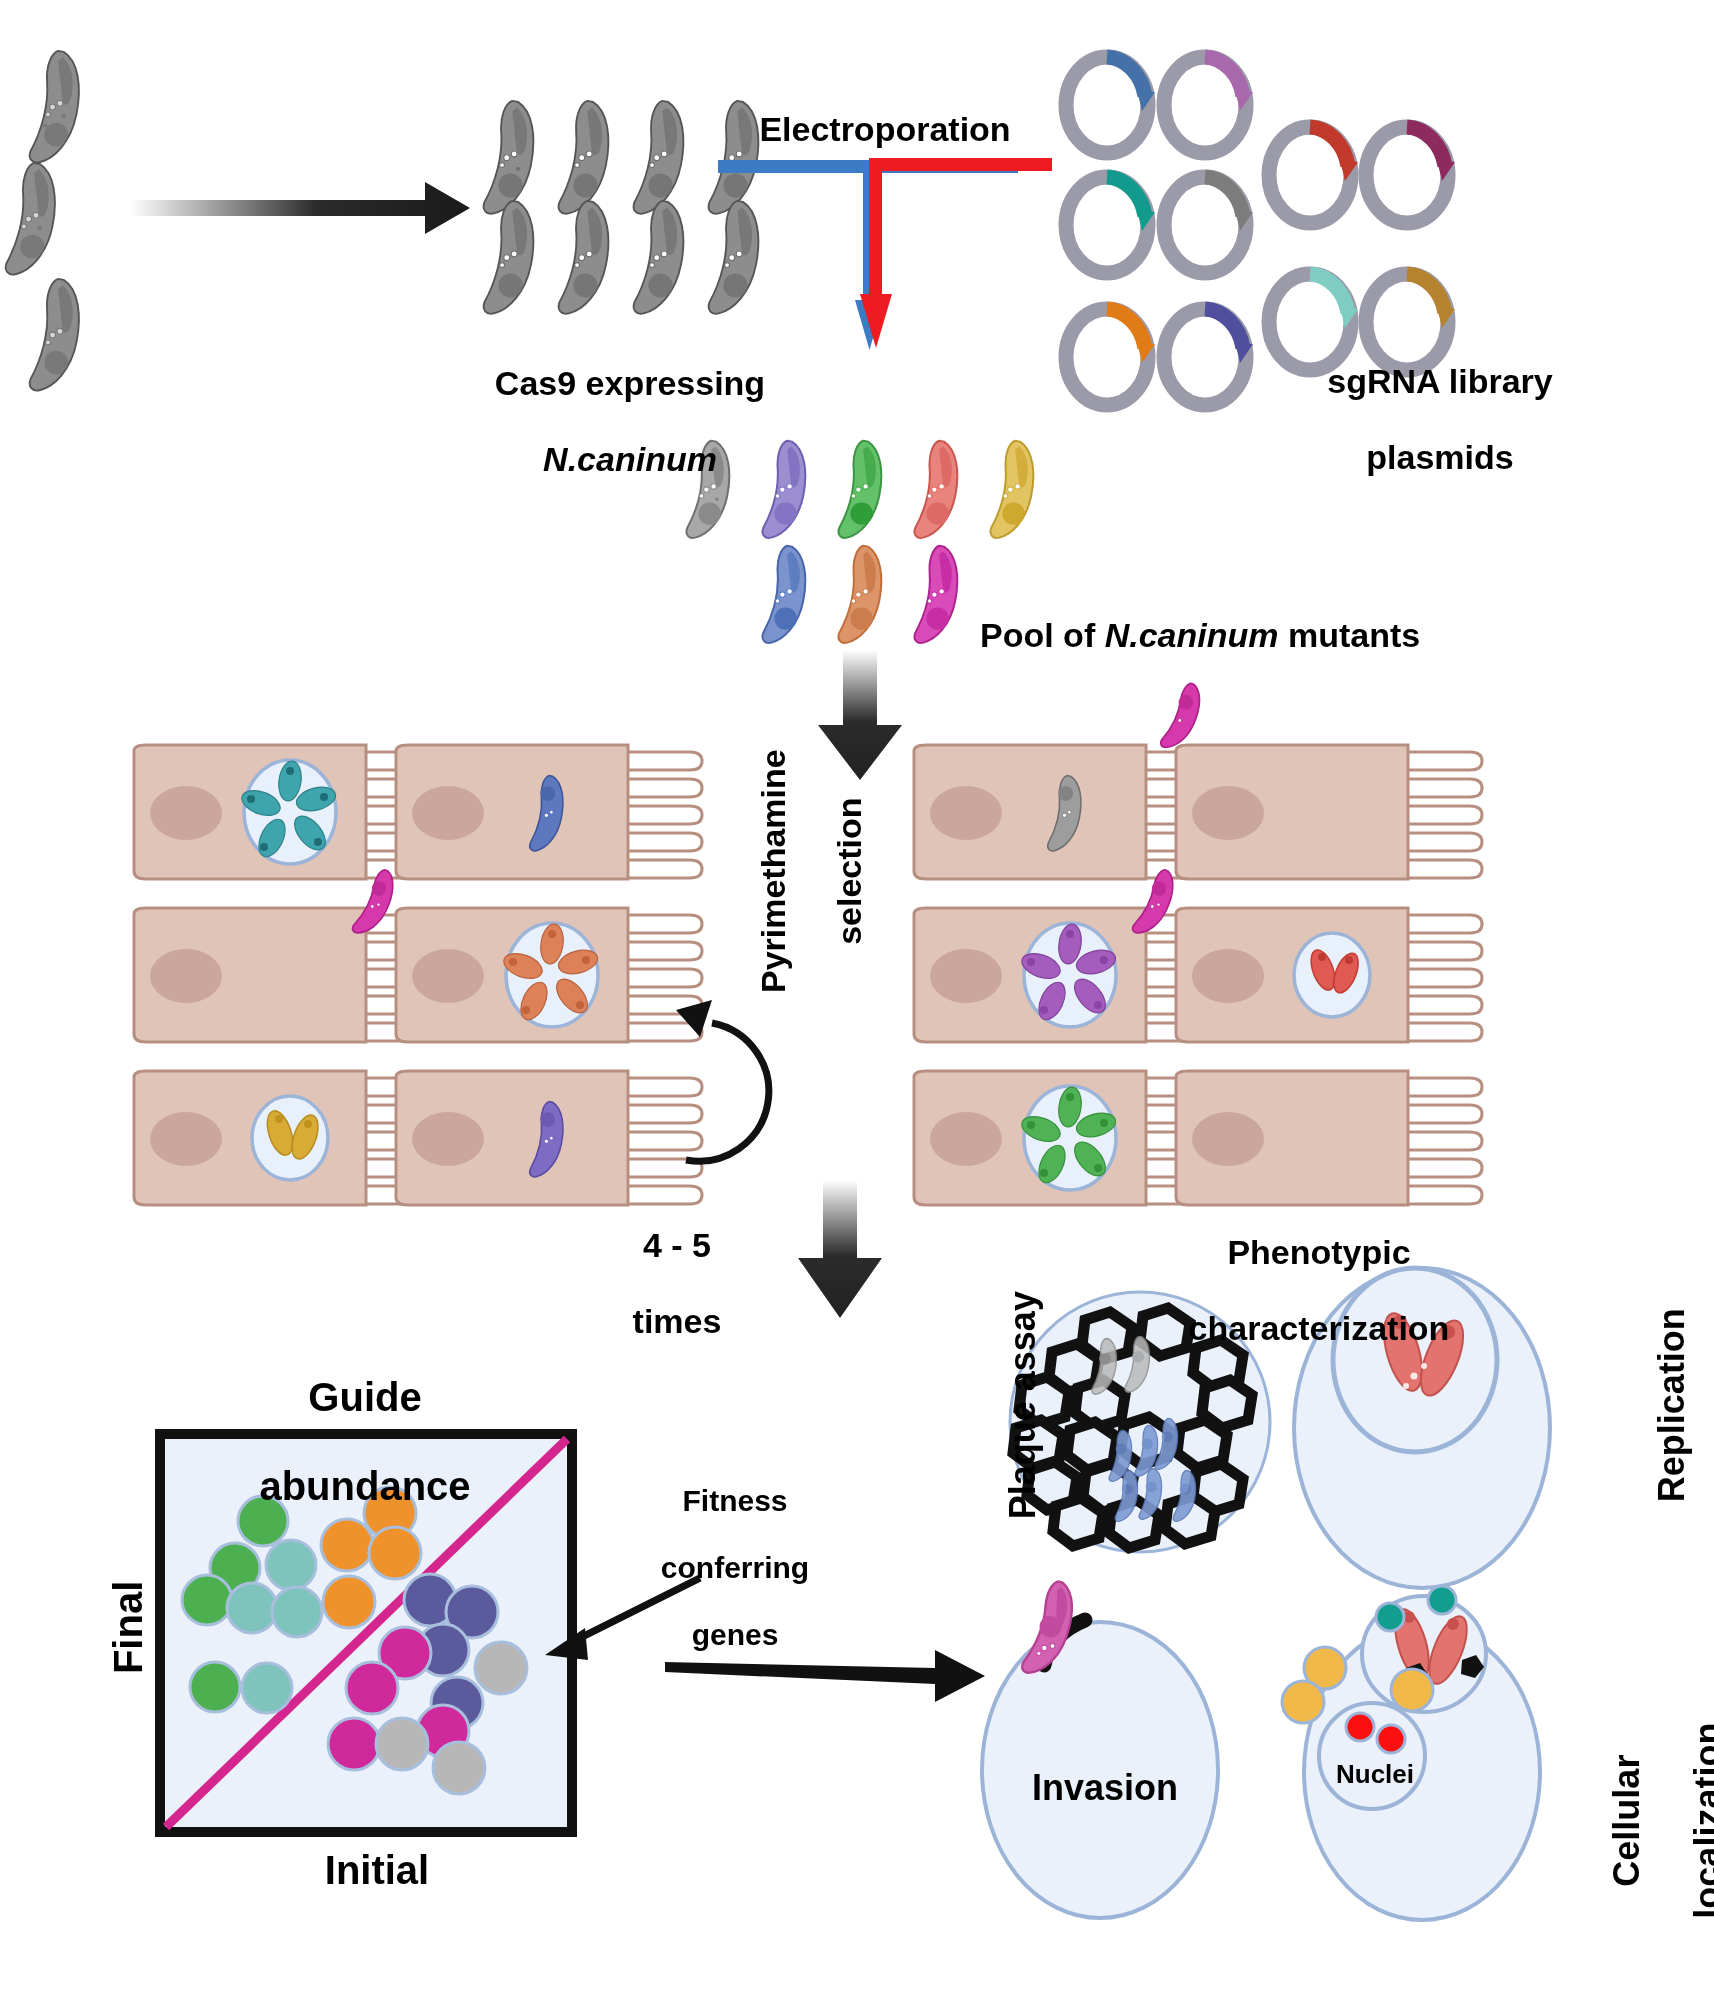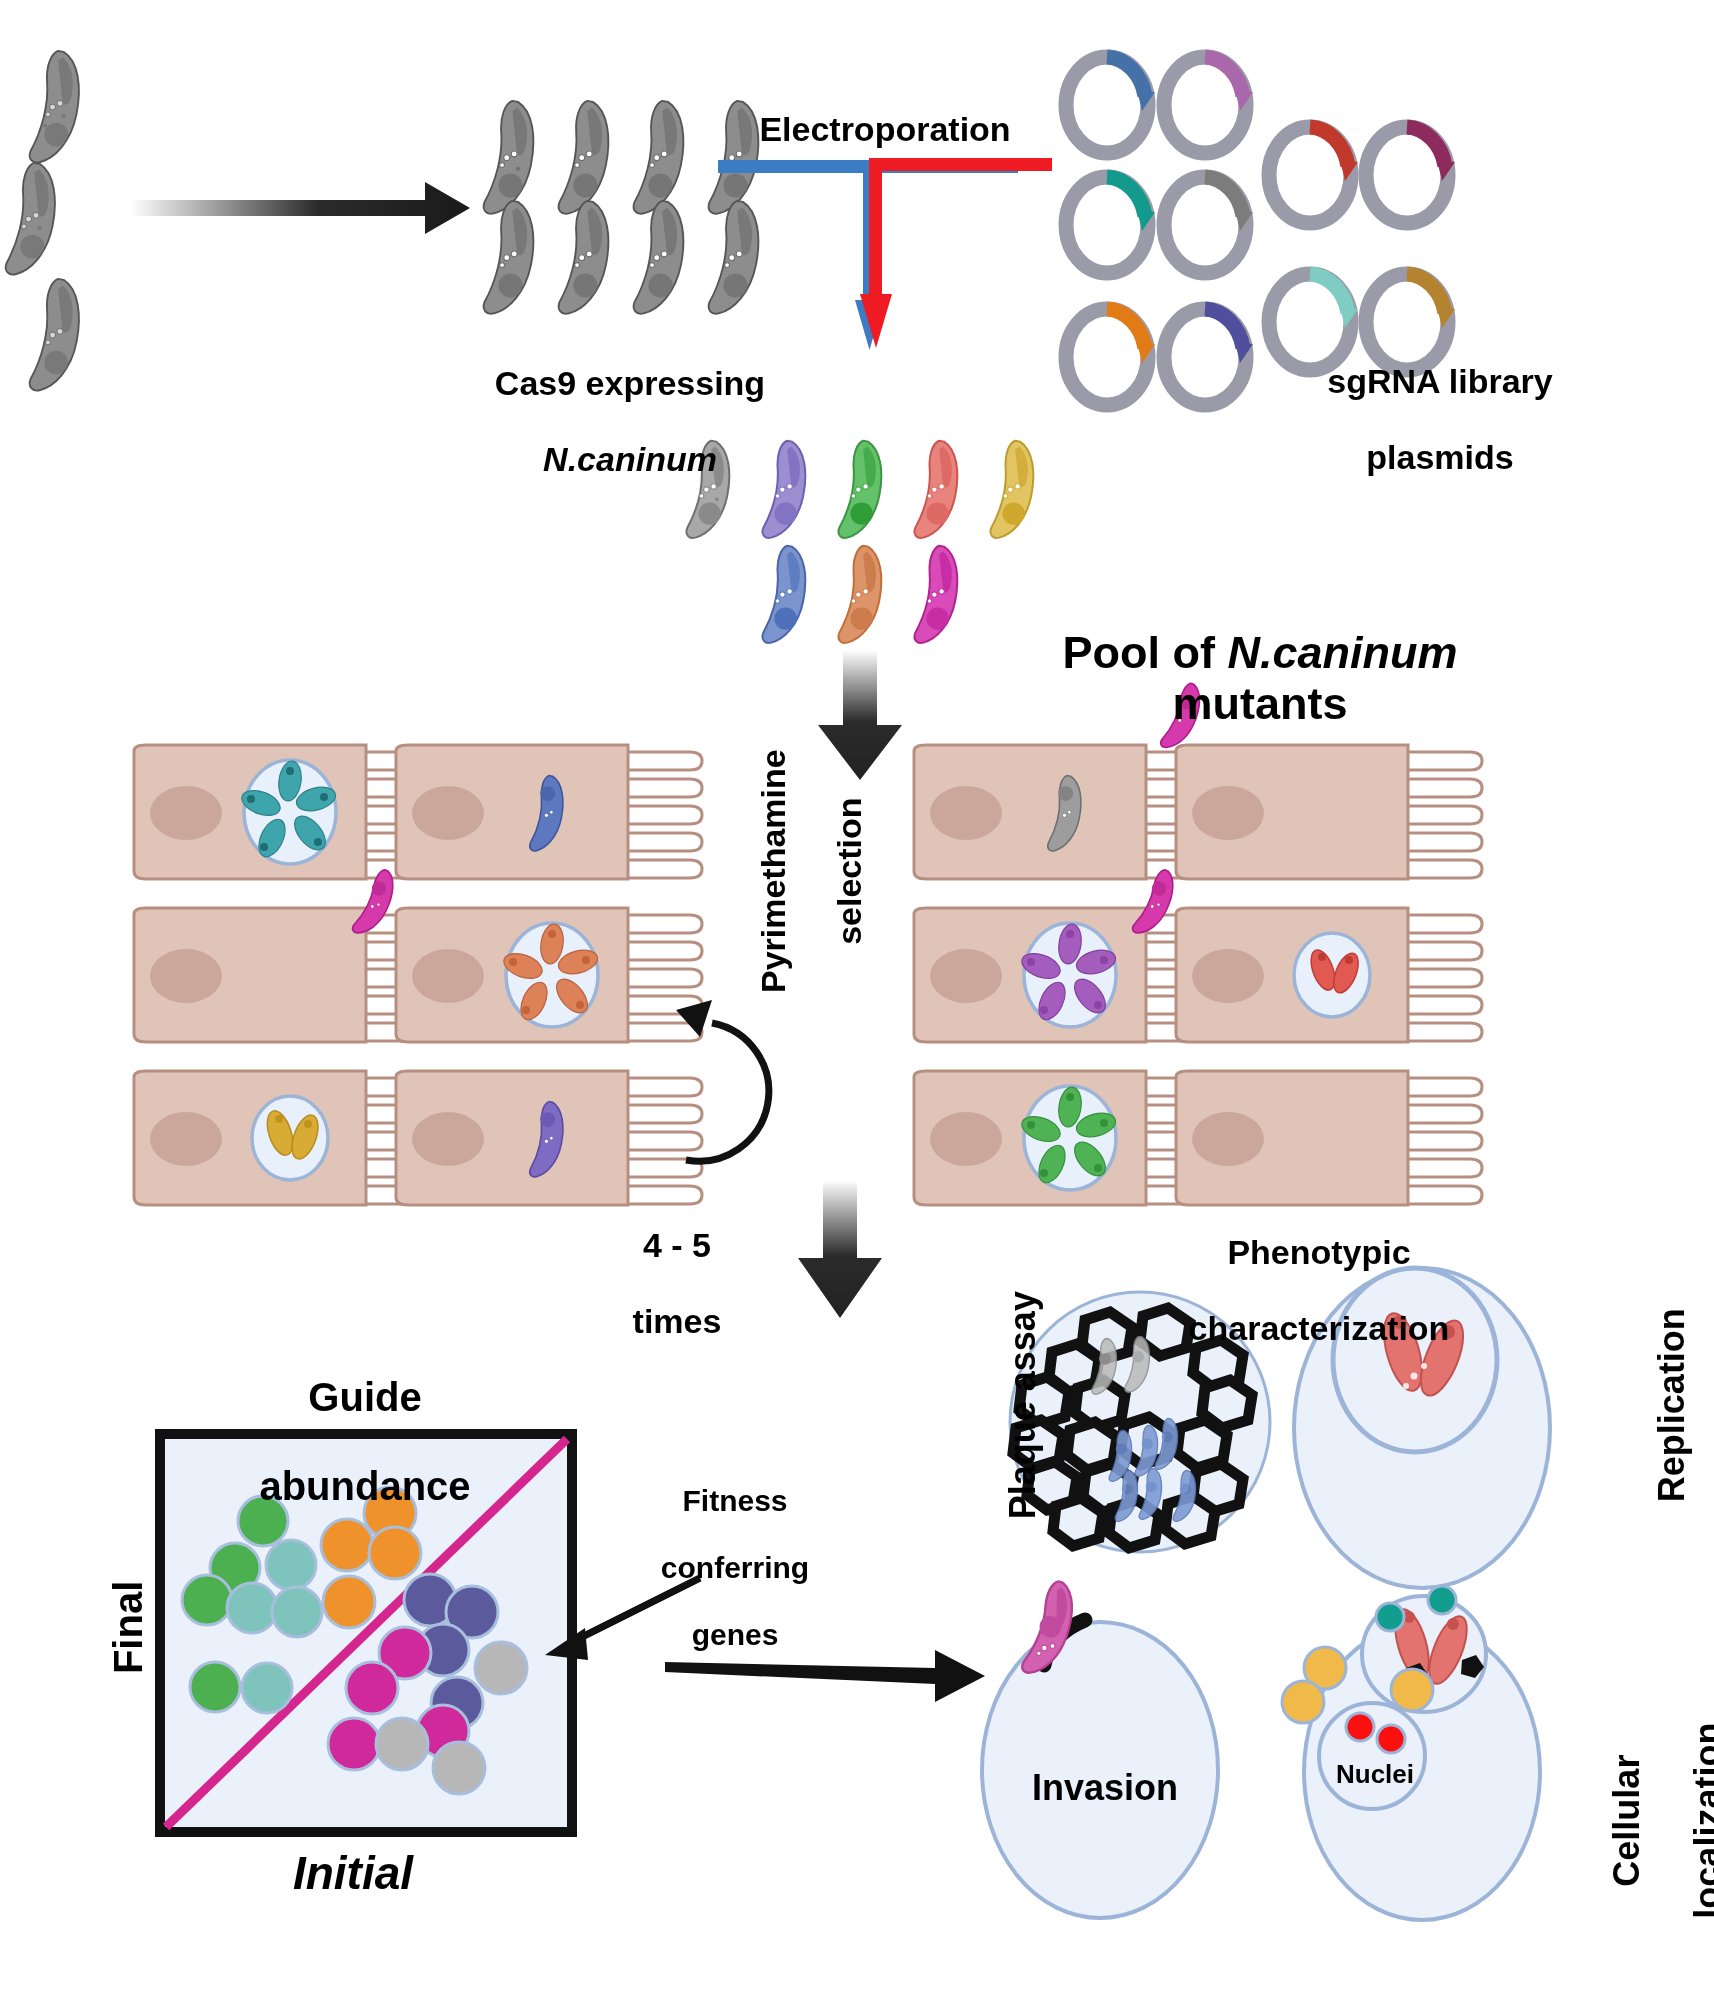--- a/index.html
+++ b/index.html
@@ -723,21 +723,21 @@
 <div class="lbl" style="left:420px; top:326px; width:420px; font-size:34px;text-align:center;">
   <span>Cas9 expressing</span><br>
   <span class="ital">N.caninum</span>
 </div>
 
 <div class="lbl" style="left:1240px; top:324px; width:400px; font-size:34px;">
   <span>sgRNA library</span><br>
   <span>plasmids</span>
 </div>
 
-<div class="lbl" style="left:980px; top:578px; width:560px; font-size:45px; text-align:center;">
+<div class="lbl" style="left:980px; top:578px; width:560px; font-size:34px; text-align:left;">
   <span>Pool of </span><span class="ital">N.caninum</span><span> mutants</span>
 </div>
 
 
 <div class="lbl vlabel" style="left:592px; top:795px; width:400px; font-size:34px; transform:rotate(-90deg);">
   <span>Pyrimethamine</span><br>
   <span>selection</span>
 </div>
 
 <div class="lbl" style="left:612px; top:1188px; width:130px; font-size:34px;">
@@ -745,21 +745,21 @@
   <span>times</span>
 </div>
 
 <div class="lbl" style="left:145px; top:1330px; width:440px; font-size:40px;">
   <span>Guide</span><br>
   <span>abundance</span>
 </div>
 
 <div class="lbl vlabel" style="left:38px; top:1605px; width:180px; font-size:40px; transform:rotate(-90deg);">Final</div>
 
-<div class="lbl" style="left:238px; top:1848px; width:230px; font-size:46px;font-style:italic;">Initial</div>
+<div class="lbl" style="left:262px; top:1848px; width:230px; font-size:40px;">Initial</div>
 
 <div class="lbl" style="left:585px; top:1450px; width:300px; font-size:30px;">
   <span>Fitness</span><br>
   <span>conferring</span><br>
   <span>genes</span>
 </div>
 
 <div class="lbl" style="left:1089px; top:1195px; width:460px; font-size:34px;">
   <span>Phenotypic</span><br>
   <span>characterization</span>

